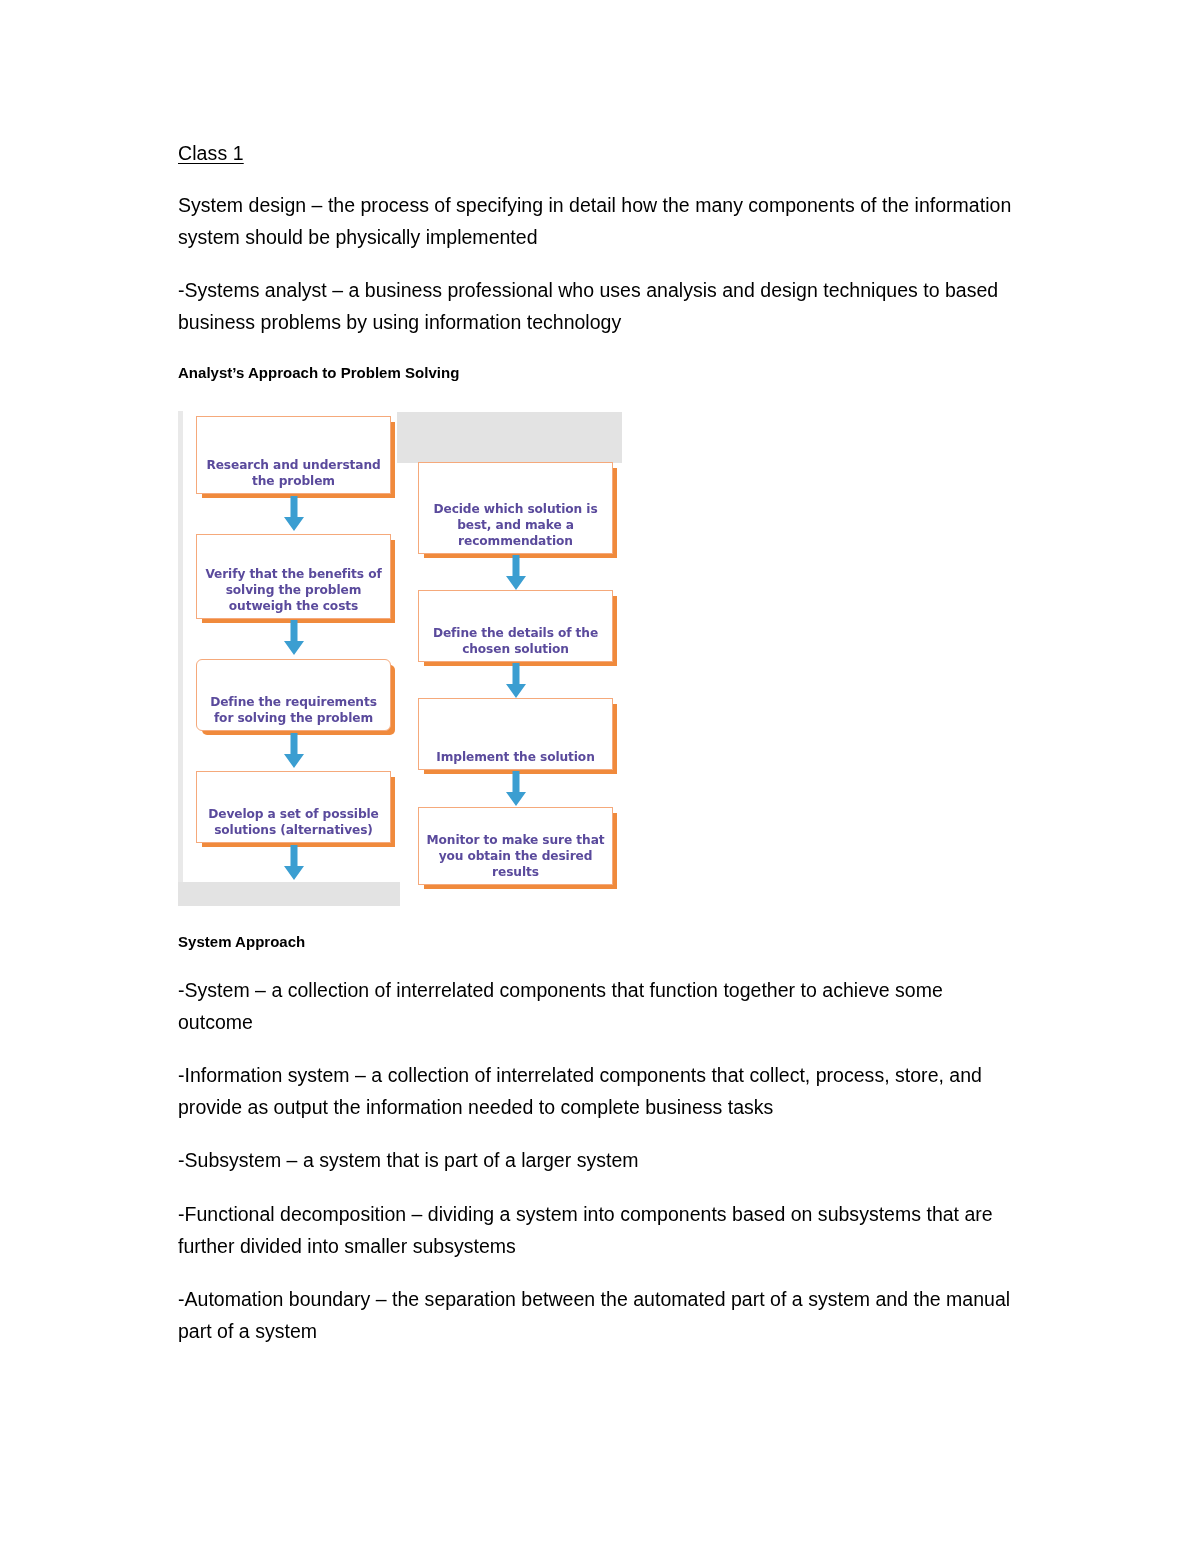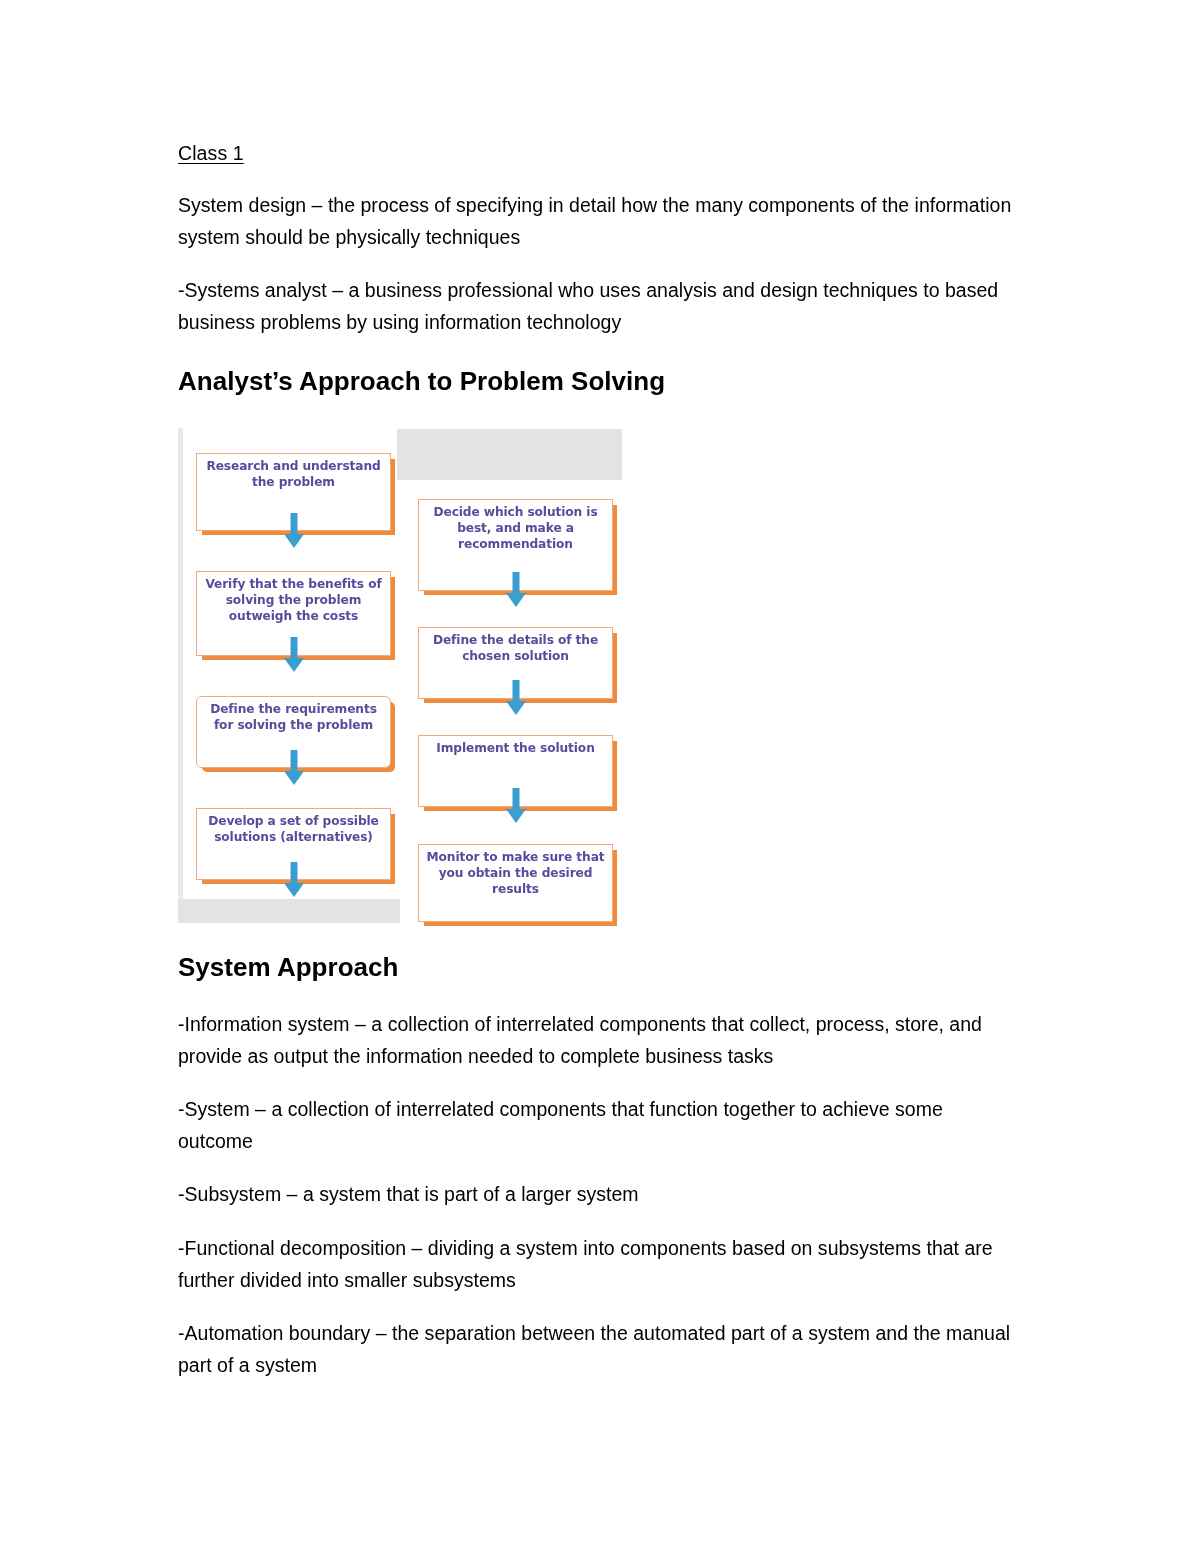--- a/index.html
+++ b/index.html
@@ -42,21 +42,21 @@
   }
 
   .para {
     font-size: 19.5px;
     line-height: 1.62;
     margin: 0 0 22px 0;
     letter-spacing: 0.02px;
   }
 
   .heading {
-    font-size: 26px;
+    font-size: 15px;
     line-height: 1.55;
     font-weight: bold;
     margin: 0 0 22px 0;
     letter-spacing: 0.02px;
   }
 
   
   .figure {
     position: relative;
     width: 455px;
@@ -98,25 +98,24 @@
   .col-right { left: 240px; }
 
   .fbox {
     position: absolute;
     box-sizing: border-box;
     width: 195px;
     background: #ffffff;
     border: 1.5px solid #f5a97b;
     box-shadow: 5px 5px 0 -1px #f08a3c;
     display: flex;
-    align-items: flex-start;
+    align-items: flex-end;
     justify-content: center;
     text-align: center;
     padding: 4px 6px;
-    margin-top: 20px;
   }
   .fbox span {
     display: block;
     font-family: "DejaVu Sans", sans-serif;
     font-size: 12.2px;
     font-weight: bold;
     line-height: 1.32;
     color: #5a4a9c;
     letter-spacing: -0.1px;
   }
@@ -151,21 +150,21 @@
   .ra3 { left: 85px; top: 365px; }
 </style>
 </head>
 <body>
 
 <div class="page">
   <div class="content">
 
     <p class="doc-title">Class 1</p>
 
-    <p class="para">System design – the process of specifying in detail how the many components of the information system should be physically techniques</p>
+    <p class="para">System design – the process of specifying in detail how the many components of the information system should be physically implemented</p>
     <p class="para">-Systems analyst – a business professional who uses analysis and design techniques to based business problems by using information technology</p>
 
     <p class="heading">Analyst’s Approach to Problem Solving</p>
 
     <div class="figure">
 
       <div class="fig-left-rail"></div>
       <div class="fig-band-top-right"></div>
       <div class="fig-band-bottom-left"></div>
 
@@ -240,20 +239,20 @@
 
         <div class="fbox rb4">
           <span>Monitor to make sure that you obtain the desired results</span>
         </div>
 
       </div>
     </div>
 
     <p class="heading">System Approach</p>
 
+    <p class="para">-System – a collection of interrelated components that function together to achieve some outcome</p>
     <p class="para">-Information system – a collection of interrelated components that collect, process, store, and provide as output the information needed to complete business tasks</p>
-    <p class="para">-System – a collection of interrelated components that function together to achieve some outcome</p>
     <p class="para">-Subsystem – a system that is part of a larger system</p>
     <p class="para">-Functional decomposition – dividing a system into components based on subsystems that are further divided into smaller subsystems</p>
     <p class="para">-Automation boundary – the separation between the automated part of a system and the manual part of a system</p>
 
   </div>
 </div>
 
 </body></html>

